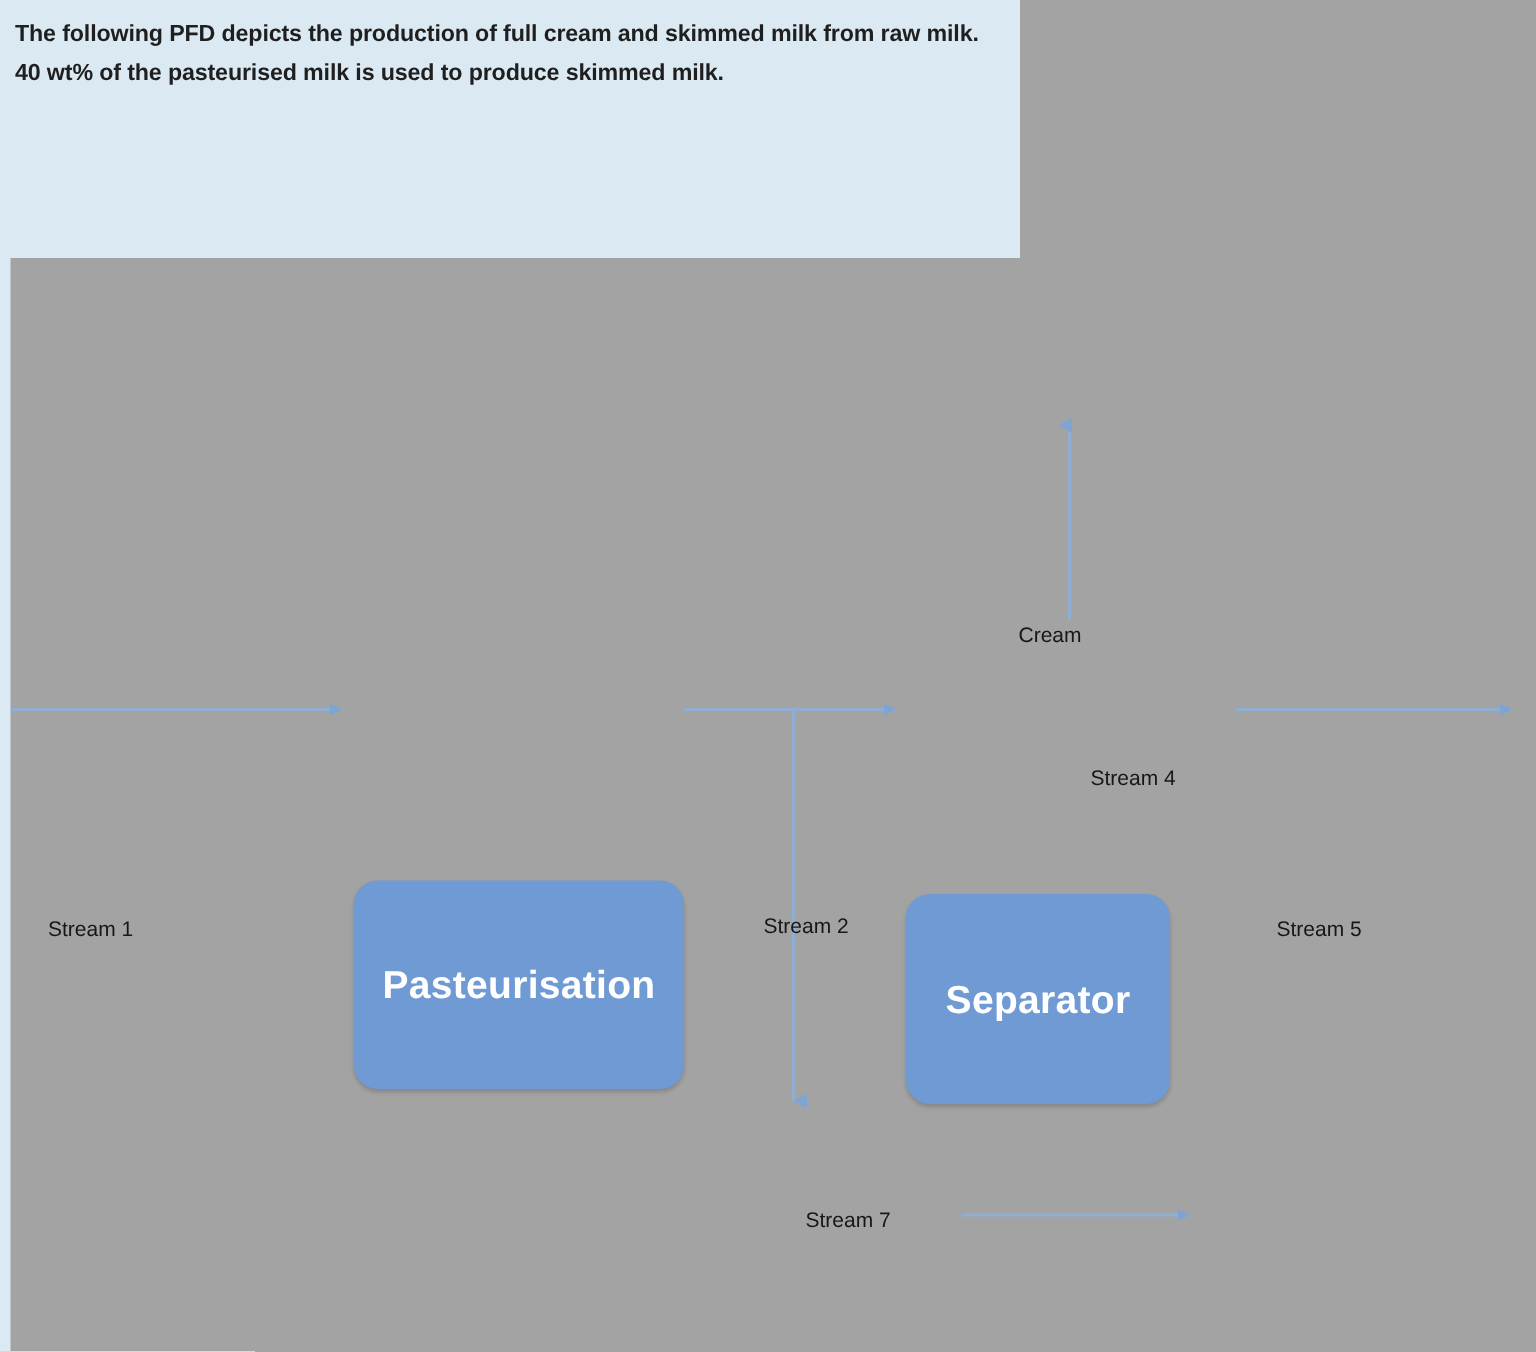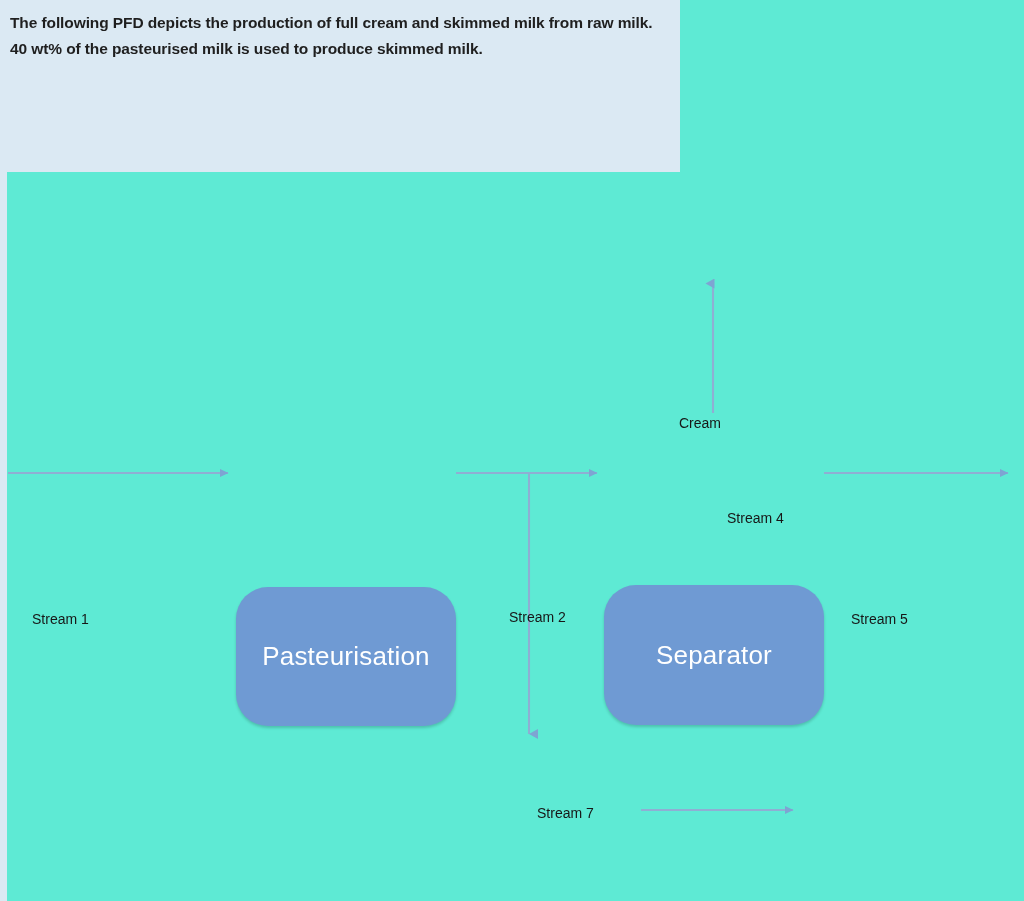--- a/index.html
+++ b/index.html
@@ -4,21 +4,21 @@
 <style>
   html, body {
     margin: 0;
     padding: 0;
     background: #ffffff;
   }
   #page {
     position: relative;
     width: 1024px;
     height: 901px;
-    background: #5eead4;
+    background: #a3a3a3;
     overflow: hidden;
     font-family: "Liberation Sans", sans-serif;
   }
 
   
   #question-panel {
     position: absolute;
     left: 0;
     top: 0;
     width: 680px;
@@ -54,32 +54,32 @@
     top: 172px;
     width: 1024px;
     height: 729px;
   }
   #pfd svg { display: block; }
 
   
   .unit {
     position: absolute;
     background: #6f9ad3;
-    border-radius: 32px;
+    border-radius: 16px;
     display: flex;
     align-items: center;
     justify-content: center;
     color: #ffffff;
     font-size: 26px;
-    font-weight: normal;
+    font-weight: bold;
     letter-spacing: 0.2px;
     box-shadow: 0 2px 3px rgba(0,0,0,0.18);
   }
   #unit-pasteurisation { left: 236px; top: 415px; width: 220px; height: 139px; }
-  #unit-separator      { left: 604px; top: 413px; width: 220px; height: 140px; }
+  #unit-separator      { left: 604px; top: 424px; width: 176px; height: 140px; }
 
   
   .lbl {
     position: absolute;
     color: #171717;
     font-size: 14px;
     line-height: 26px;
     white-space: pre;
   }
   .lbl.multi { white-space: pre-line; }

